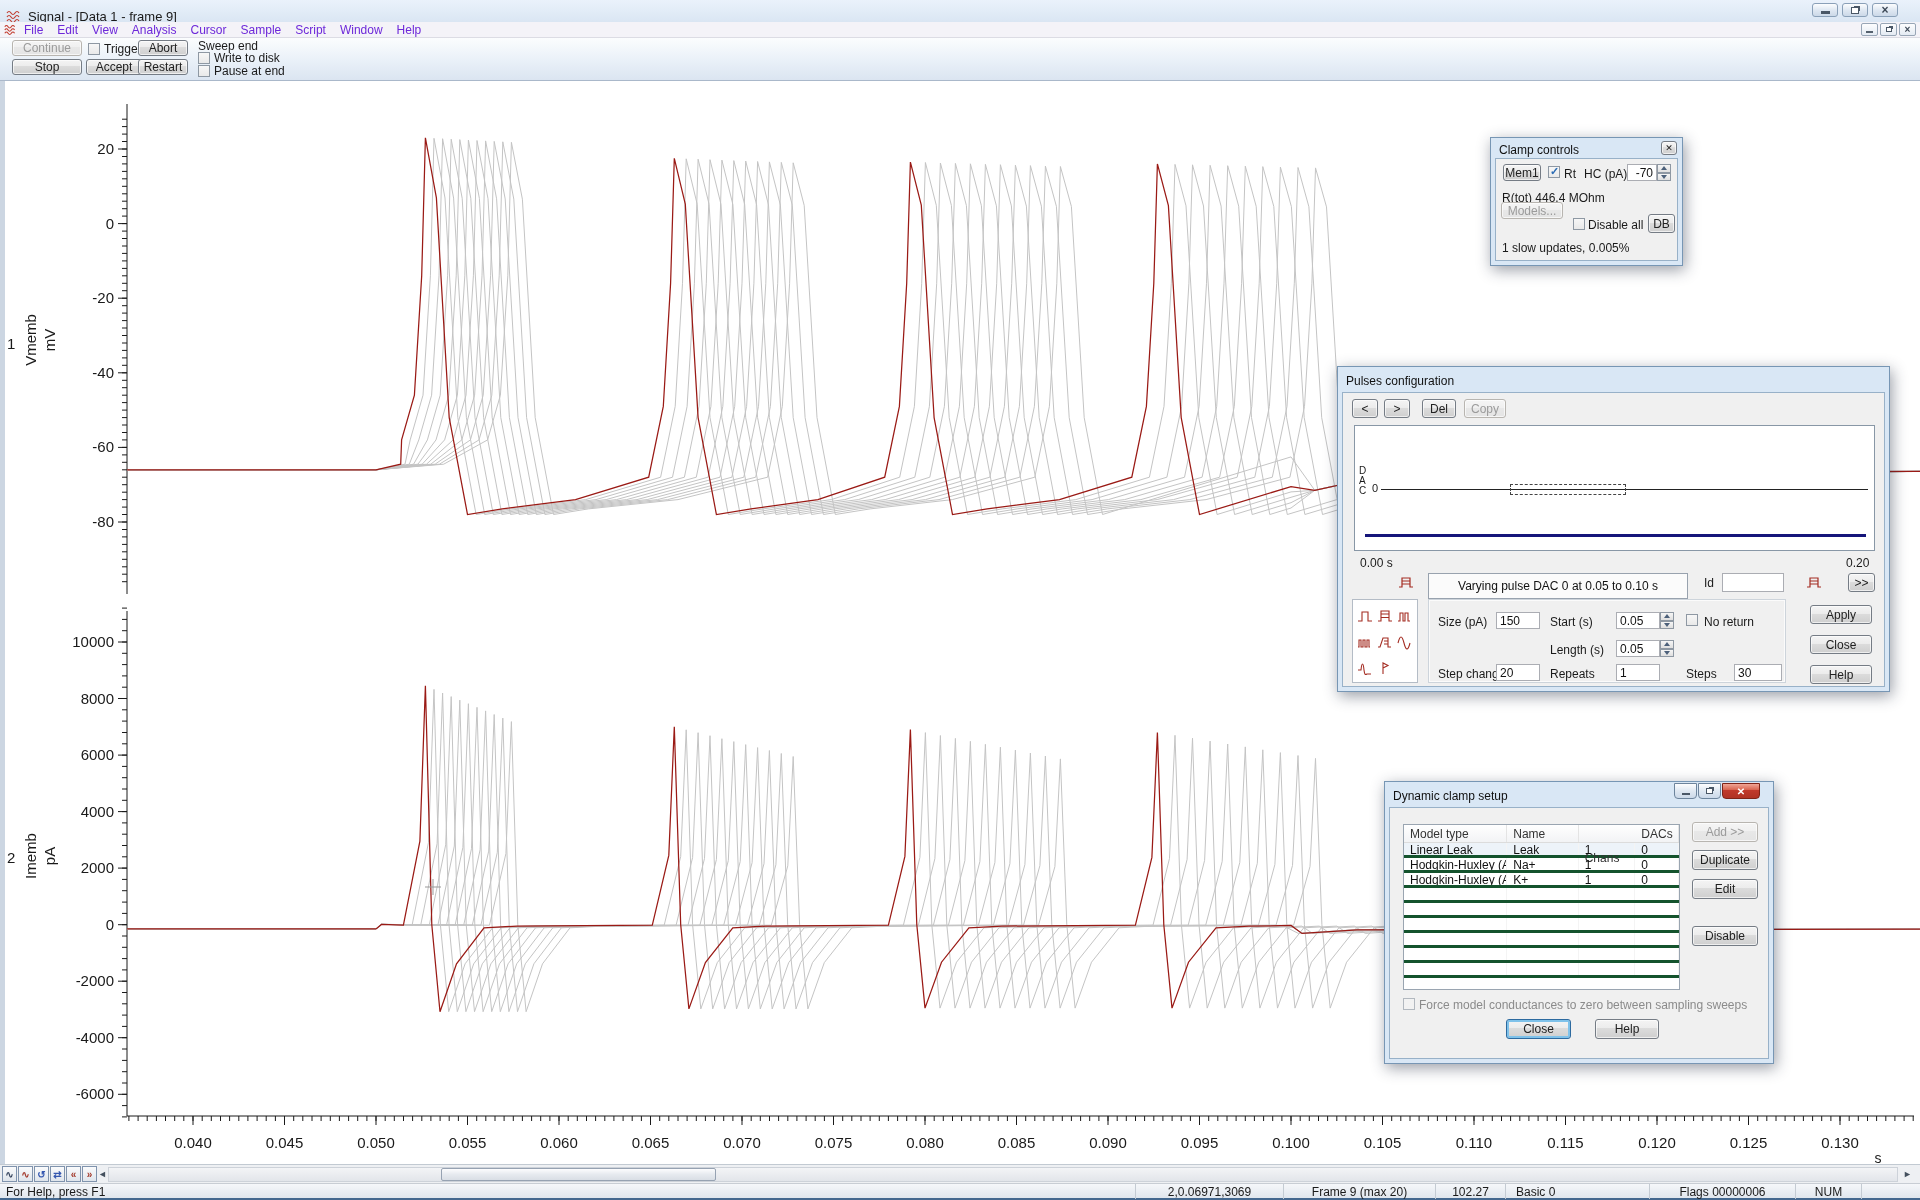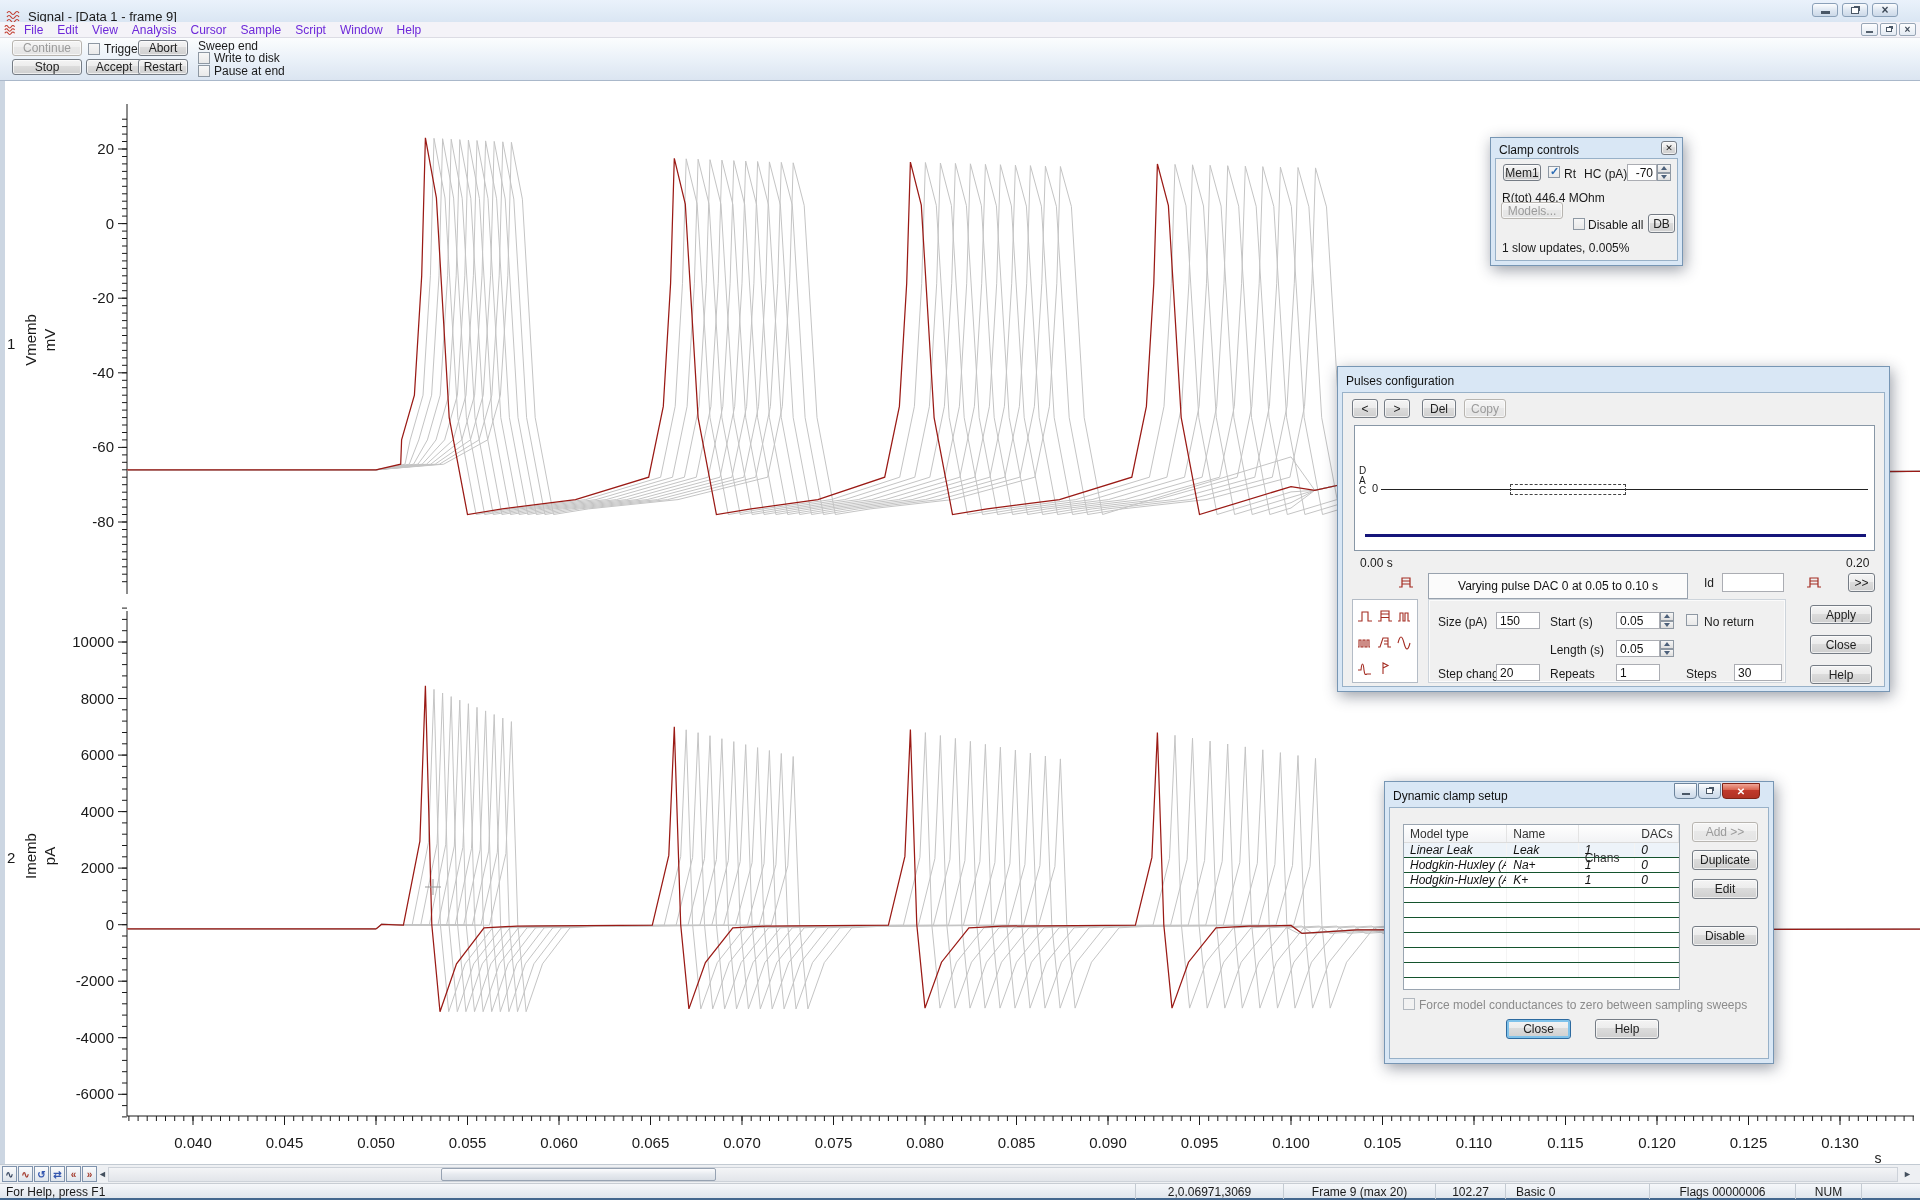--- a/index.html
+++ b/index.html
@@ -75,21 +75,21 @@
   .spin .dn::after { content:""; border-left:3px solid transparent; border-right:3px solid transparent; border-top:4px solid #4c607a; }
   .titlebtn-red { background:linear-gradient(#f0a696,#d65f4a 45%,#c0392b 46%,#b03224); color:#fff; border:1px solid #7e2317; border-radius:0 0 4px 4px; }
   .titlebtn-lt  { background:linear-gradient(#fdfdfe,#dfe8f2 50%,#ccd9e8); border:1px solid #6d849c; border-radius:0 0 4px 4px; }
   .dlg-winbtn { position:absolute; top:1px; height:16px; display:flex; align-items:center; justify-content:center; font-size:10px; }
 
   
   .dc-table { position:absolute; border:1px solid #9aa5b1; background:#fff; overflow:hidden; }
   .dc-hrow { display:flex; height:18px; border-bottom:1px solid #dcdcdc;
     background:linear-gradient(#ffffff,#f2f3f5); }
   .dc-hcell { font-size:12px; color:#333; padding:2px 0 0 6px; border-right:1px solid #e4e4e4; }
-  .dc-row { display:flex; height:15px; border-bottom:1px solid #14532d;font-style:italic; }
+  .dc-row { display:flex; height:15px; border-bottom:3px solid #14532d; }
   .dc-row.sel { background:#edf3f9; }
   .dc-cell { font-size:12px; color:#111; padding:0 0 0 6px; border-right:1px solid #f4f4f4; white-space:nowrap; overflow:hidden; }
 
   
   .palette { position:absolute; background:#fff; border:1px solid #b4bcc6;
     display:flex; flex-wrap:wrap; align-content:flex-start; padding:3px 2px; }
   .pal-icon { width:20px; height:26px; display:flex; align-items:center; justify-content:center; }
 
   .groupbox { position:absolute; border:1px solid #cdd4db; box-shadow:inset 0 0 0 1px #fbfbfb; }
 

